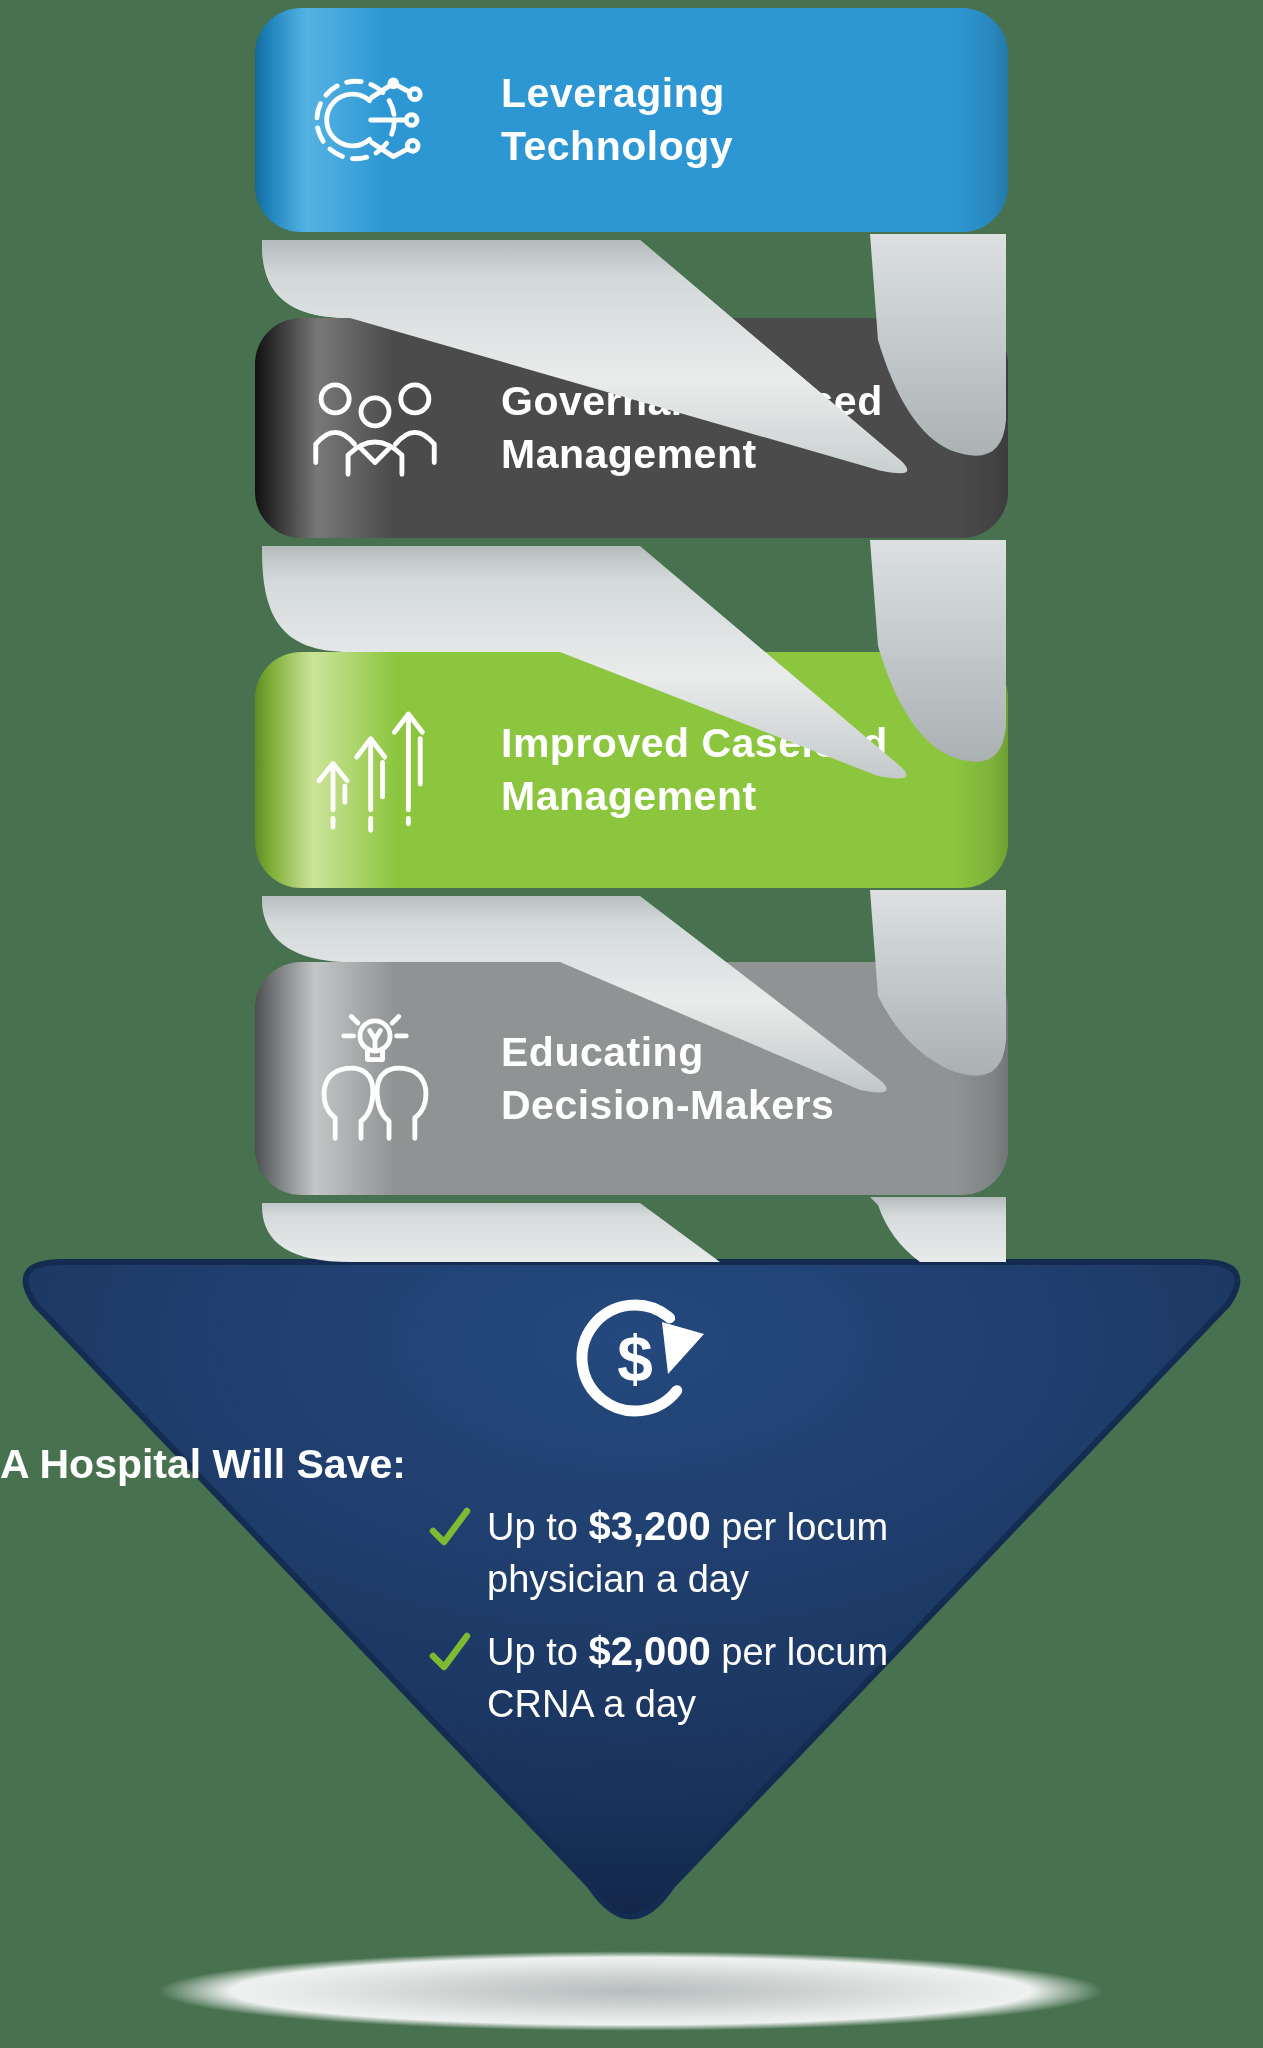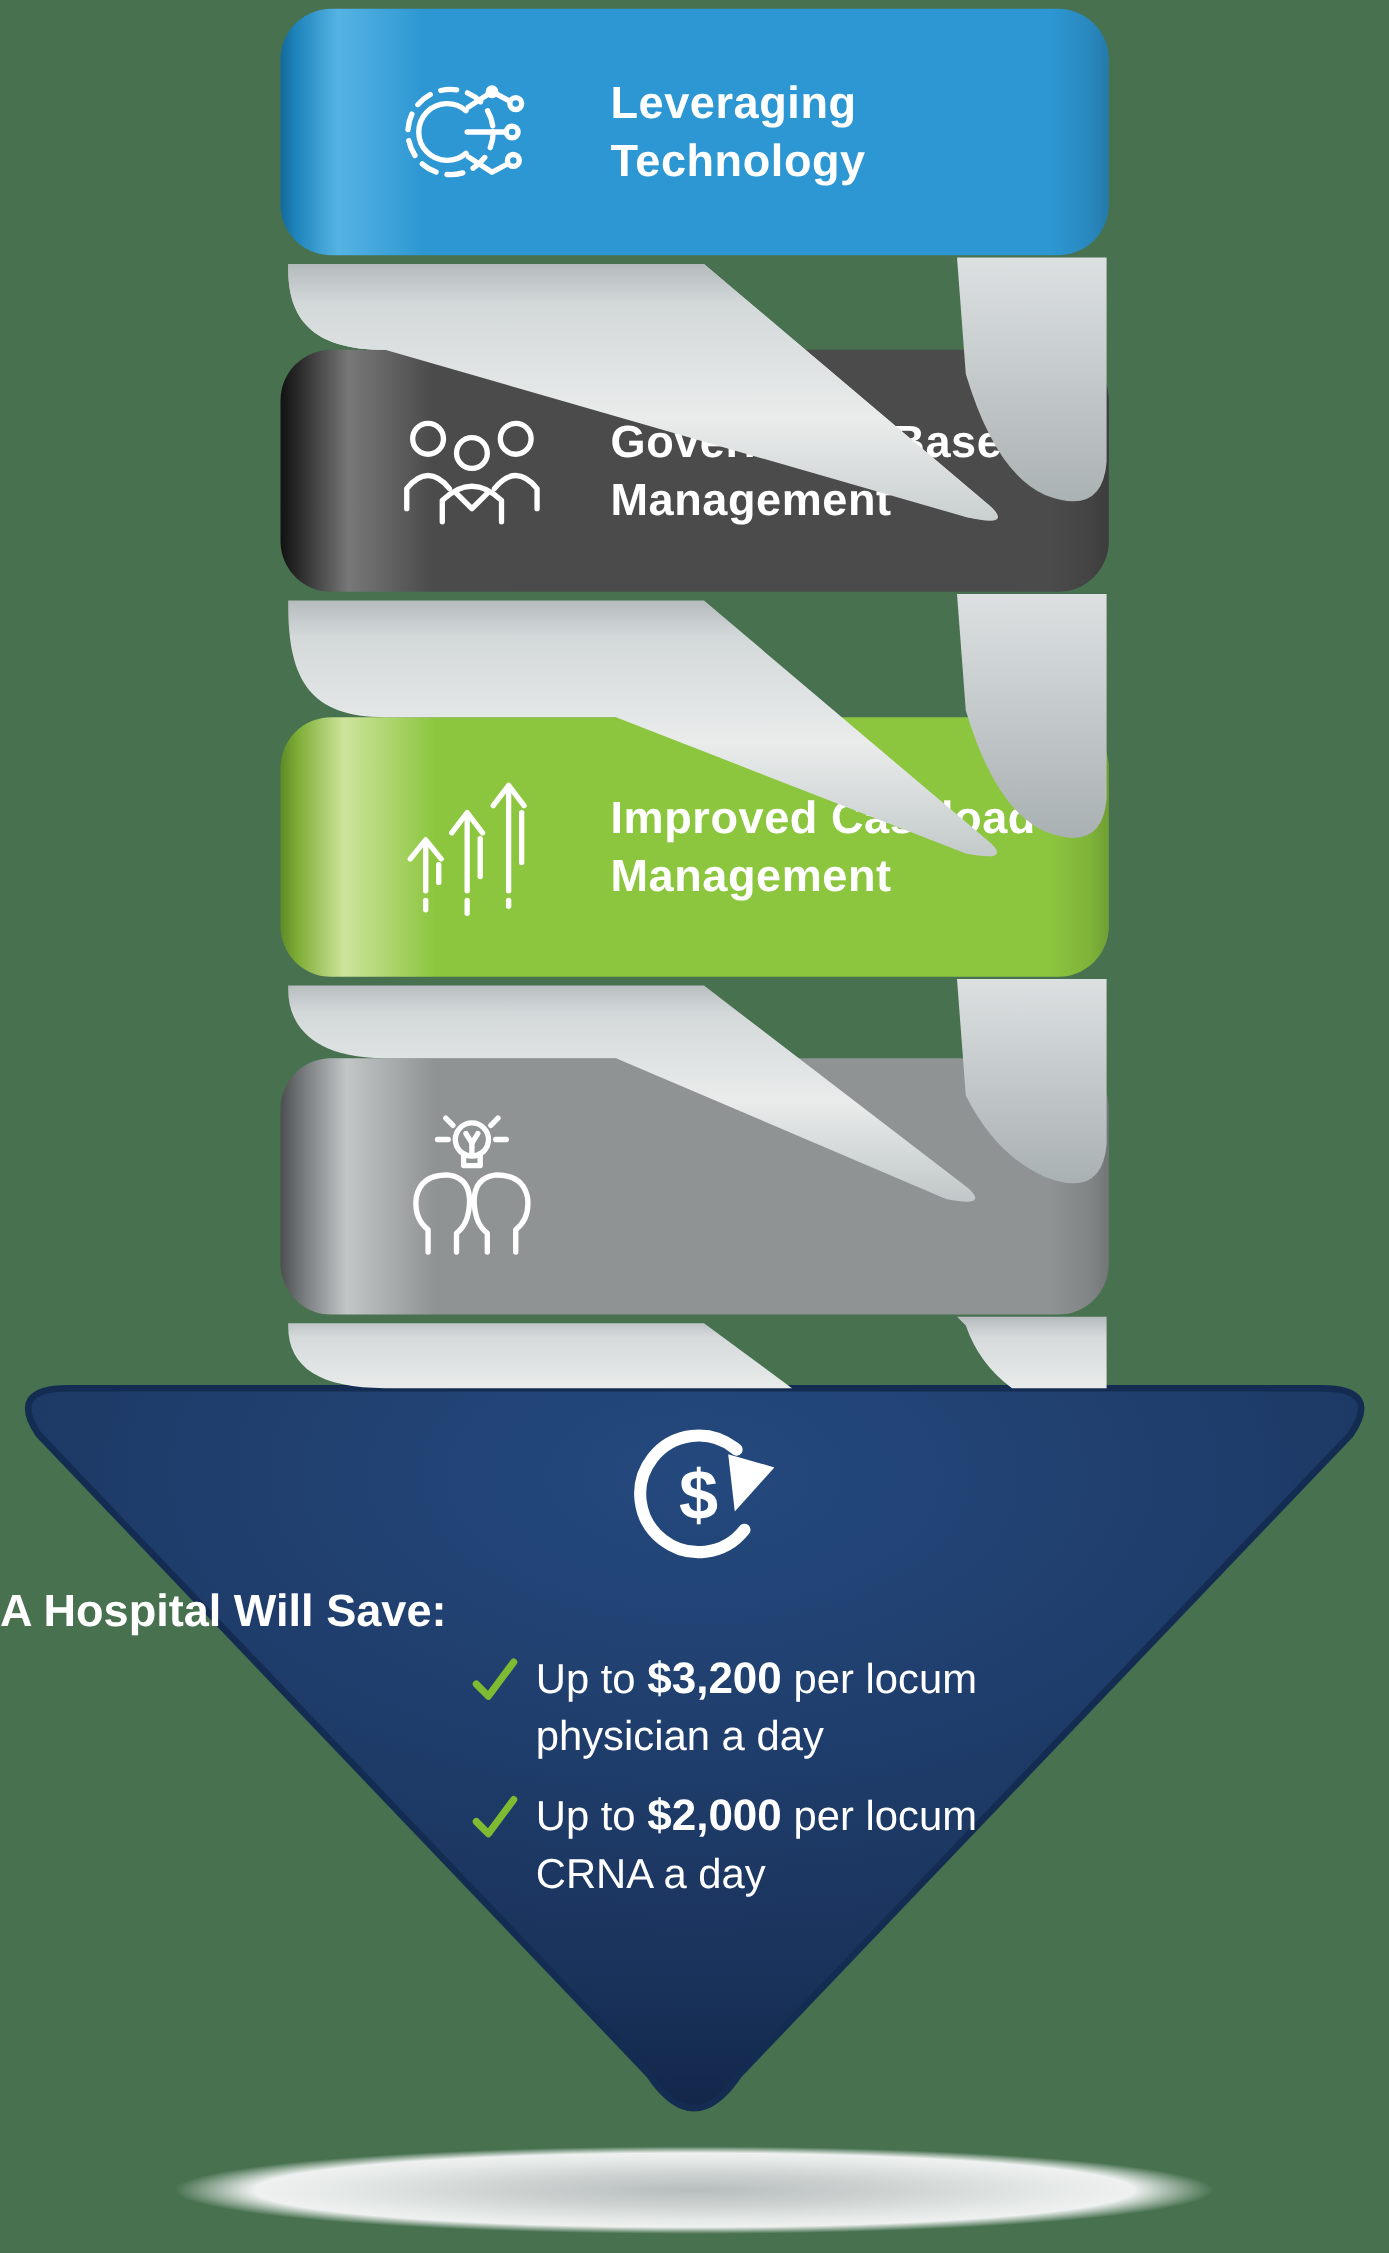--- a/index.html
+++ b/index.html
@@ -12,21 +12,21 @@
     width:1263px;height:2048px;
     background:#47714F;
     overflow:hidden;
   }
   
   .band{
     position:absolute;
     left:255px;width:753px;
     border-radius:46px;
     display:flex;align-items:center;
-    padding-left:104px;box-sizing:border-box;
+    padding-left:50px;box-sizing:border-box;
     gap:56px;
   }
   .band::after{ 
     content:'';position:absolute;top:0;right:0;width:54px;height:100%;
     border-radius:0 46px 46px 0;
     background:linear-gradient(90deg,rgba(0,0,0,0) 0%,rgba(0,0,0,0.10) 70%,rgba(0,0,0,0.20) 100%);
   }
   .band-1{top:8px;height:224px;z-index:40;
     background:linear-gradient(90deg,#14699b 0px,#1e84bb 14px,#55b3e3 52px,#2d97d3 130px,#2d97d3 100%);}
   .band-2{top:318px;height:220px;z-index:30;
@@ -197,20 +197,24 @@
         <polyline class="svgline" points="60,20 65,28 70,20"></polyline>
         <line class="svgline" x1="65" y1="28" x2="65" y2="36"></line>
         <line class="svgline" x1="43" y1="7" x2="49" y2="13"></line>
         <line class="svgline" x1="87" y1="7" x2="81" y2="13"></line>
         <line class="svgline" x1="36" y1="25" x2="45" y2="25"></line>
         <line class="svgline" x1="94" y1="25" x2="85" y2="25"></line>
         <path class="svgline" d="M 28 120 V 101 Q 16 92 18 74 Q 22 54 46 55 Q 64 58 63 79 Q 62 97 52 104 V 120"></path>
         <path class="svgline" d="M 102 120 V 101 Q 114 92 112 74 Q 108 54 84 55 Q 66 58 67 79 Q 68 97 78 104 V 120"></path>
       </svg>
     </span>
+    <div class="band-label">
+      <div>Educating</div>
+      <div>Decision-Makers</div>
+    </div>
   </div>
 
   <svg class="fold fold-4" viewBox="250 1190 770 74">
     <defs>
       <linearGradient id="fg4" x1="0" y1="1190" x2="0" y2="1264" gradientUnits="userSpaceOnUse">
         <stop offset="0" stop-color="#a9b0b2"></stop>
           <stop offset="0.35" stop-color="#d6dadb"></stop>
         <stop offset="1" stop-color="#e9eceb"></stop>
       </linearGradient>
     </defs>

